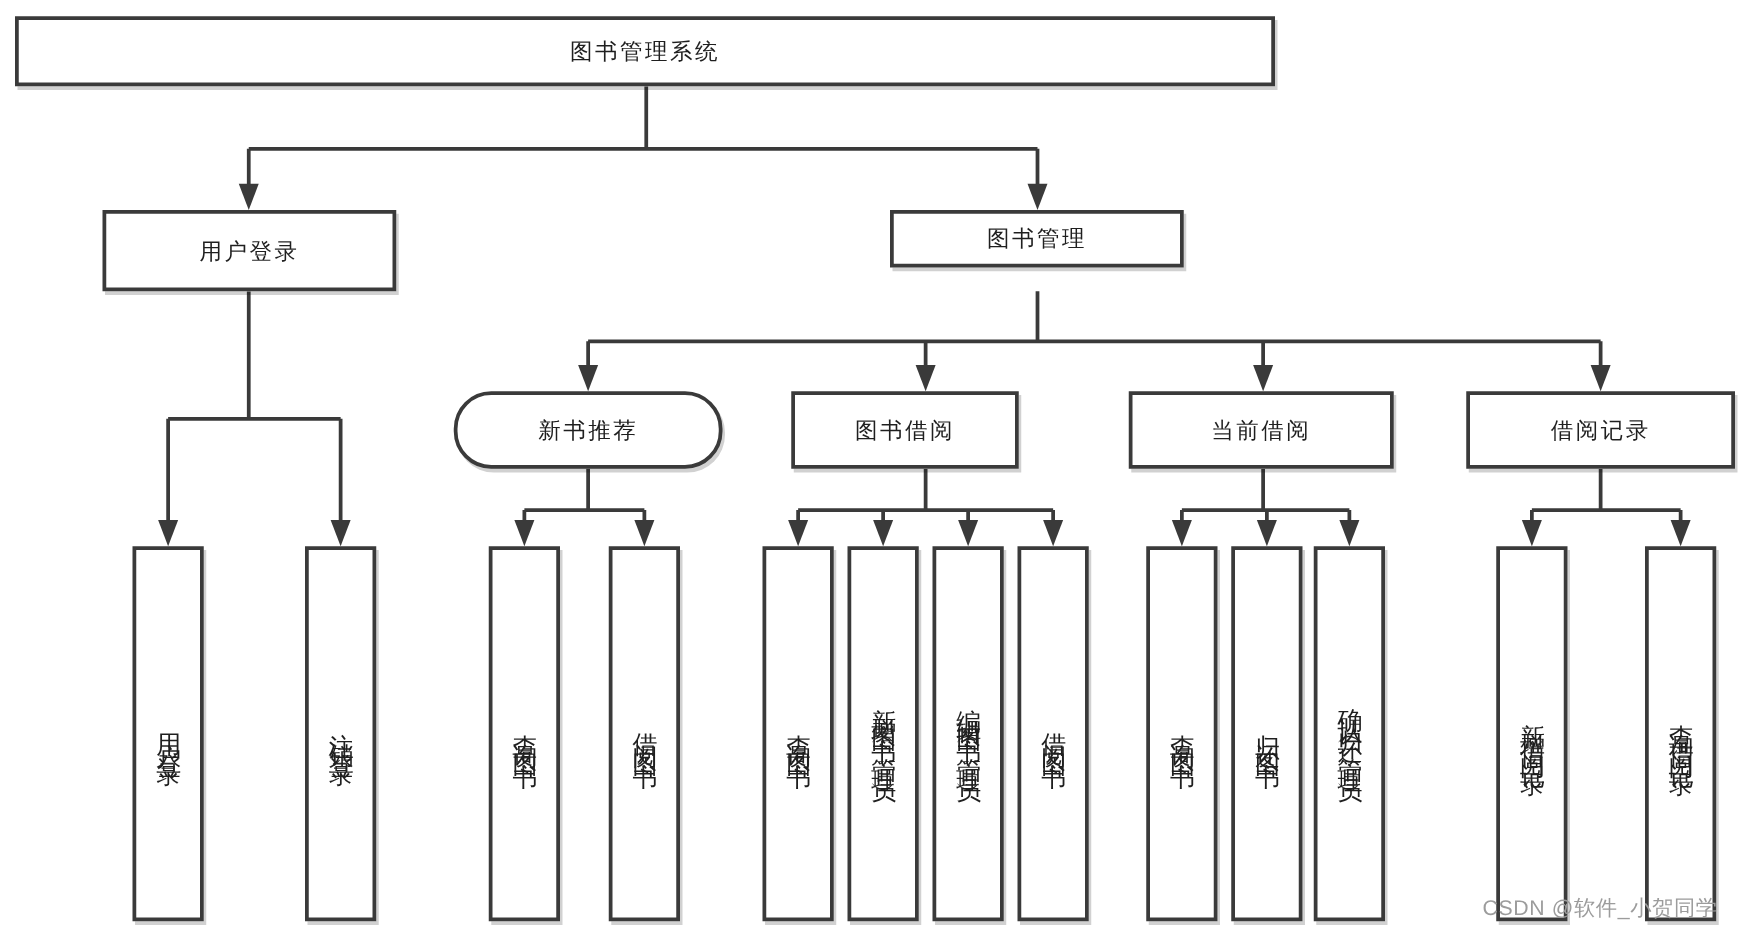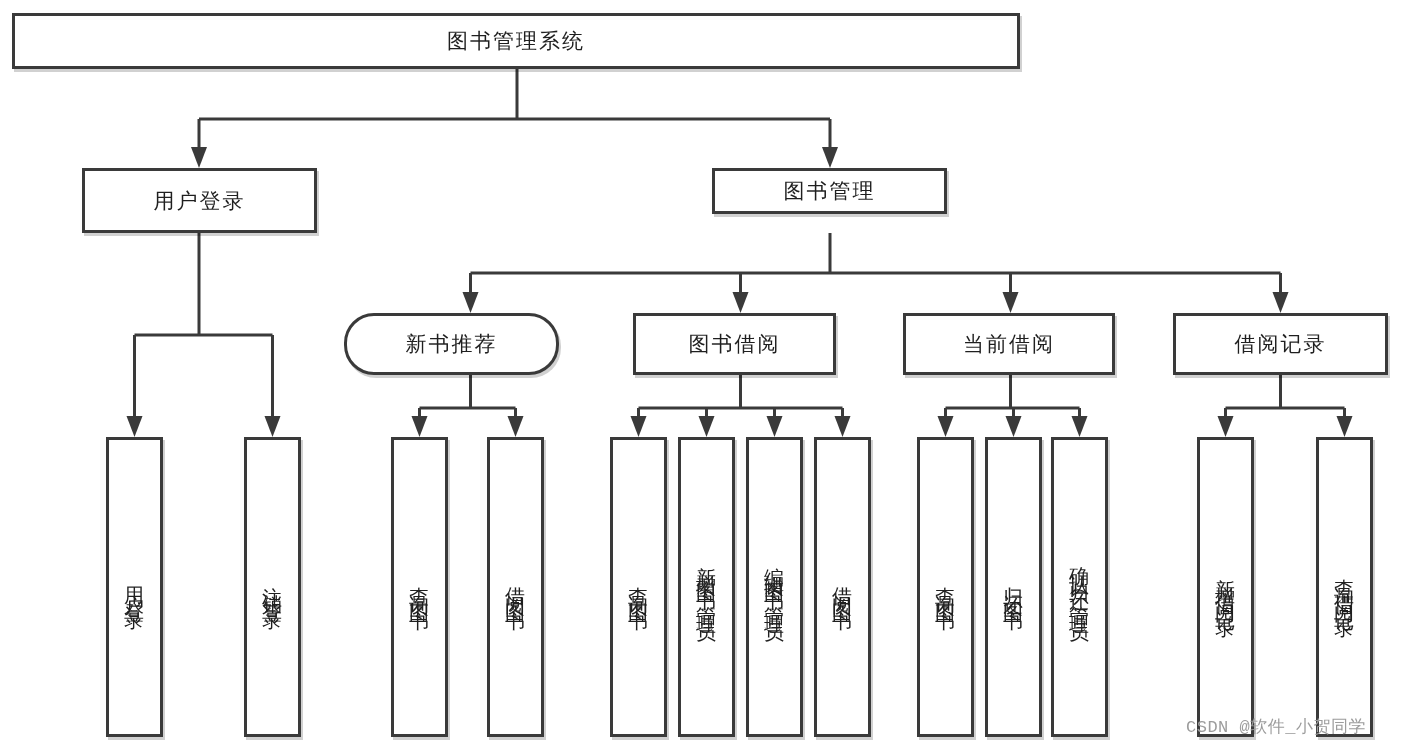--- a/index.html
+++ b/index.html
@@ -27,21 +27,21 @@
     background: #ffffff;
     border: 3px solid #3a3a3a;
     box-shadow: 2px 3px 0 rgba(0,0,0,0.18);
     color: #1f1f1f;
     display: flex;
     align-items: center;
     justify-content: center;
     z-index: 2;
   }
   .hbox span {
-    font-size: 21px;
+    font-size: 18px;
     letter-spacing: 2px;
     white-space: nowrap;
   }
   .vbox { width: 57px; top: 437px; height: 300px; }
   .vbox span {
     writing-mode: vertical-rl;
     text-orientation: mixed;
     font-size: 20px;
     letter-spacing: 8px;
     line-height: 1;
@@ -49,21 +49,20 @@
   }
   #watermark {
     position: absolute;
     left: 1186px;
     top: 715px;
     z-index: 3;
     font-size: 17px;
     color: #9c9c9c;
     letter-spacing: 0.5px;
     white-space: nowrap;
-    font-family: Liberation Mono, monospace;
   }
 </style>
 </head>
 <body>
 
 <div id="canvas">
 
   <svg id="edges" width="1405" height="747" viewBox="0 0 1405 747">
     <g stroke="#3a3a3a" stroke-width="3" fill="none">
       <path d="M517,69 V119 M199,119 H830 M199,119 V150 M830,119 V150"></path>
@@ -101,24 +100,24 @@
     <span>图书管理系统</span>
   </div>
 
   <div class="hbox" style="left:82px; top:168px; width:235px; height:65px;">
     <span>用户登录</span>
   </div>
   <div class="hbox" style="left:712px; top:168px; width:235px; height:46px;">
     <span>图书管理</span>
   </div>
 
-  <div class="hbox" style="left:344px; top:313px; width:215px; height:62px;border-radius:30px;">
+  <div class="hbox" style="left:363px; top:313px; width:215px; height:62px;border-radius:30px;">
     <span>新书推荐</span>
   </div>
-  <div class="hbox" style="left:633px; top:313px; width:203px; height:62px;">
+  <div class="hbox" style="left:633px; top:313px; width:182px; height:62px;">
     <span>图书借阅</span>
   </div>
   <div class="hbox" style="left:903px; top:313px; width:212px; height:62px;">
     <span>当前借阅</span>
   </div>
   <div class="hbox" style="left:1173px; top:313px; width:215px; height:62px;">
     <span>借阅记录</span>
   </div>
 
   <div class="vbox" style="left:106px;">

